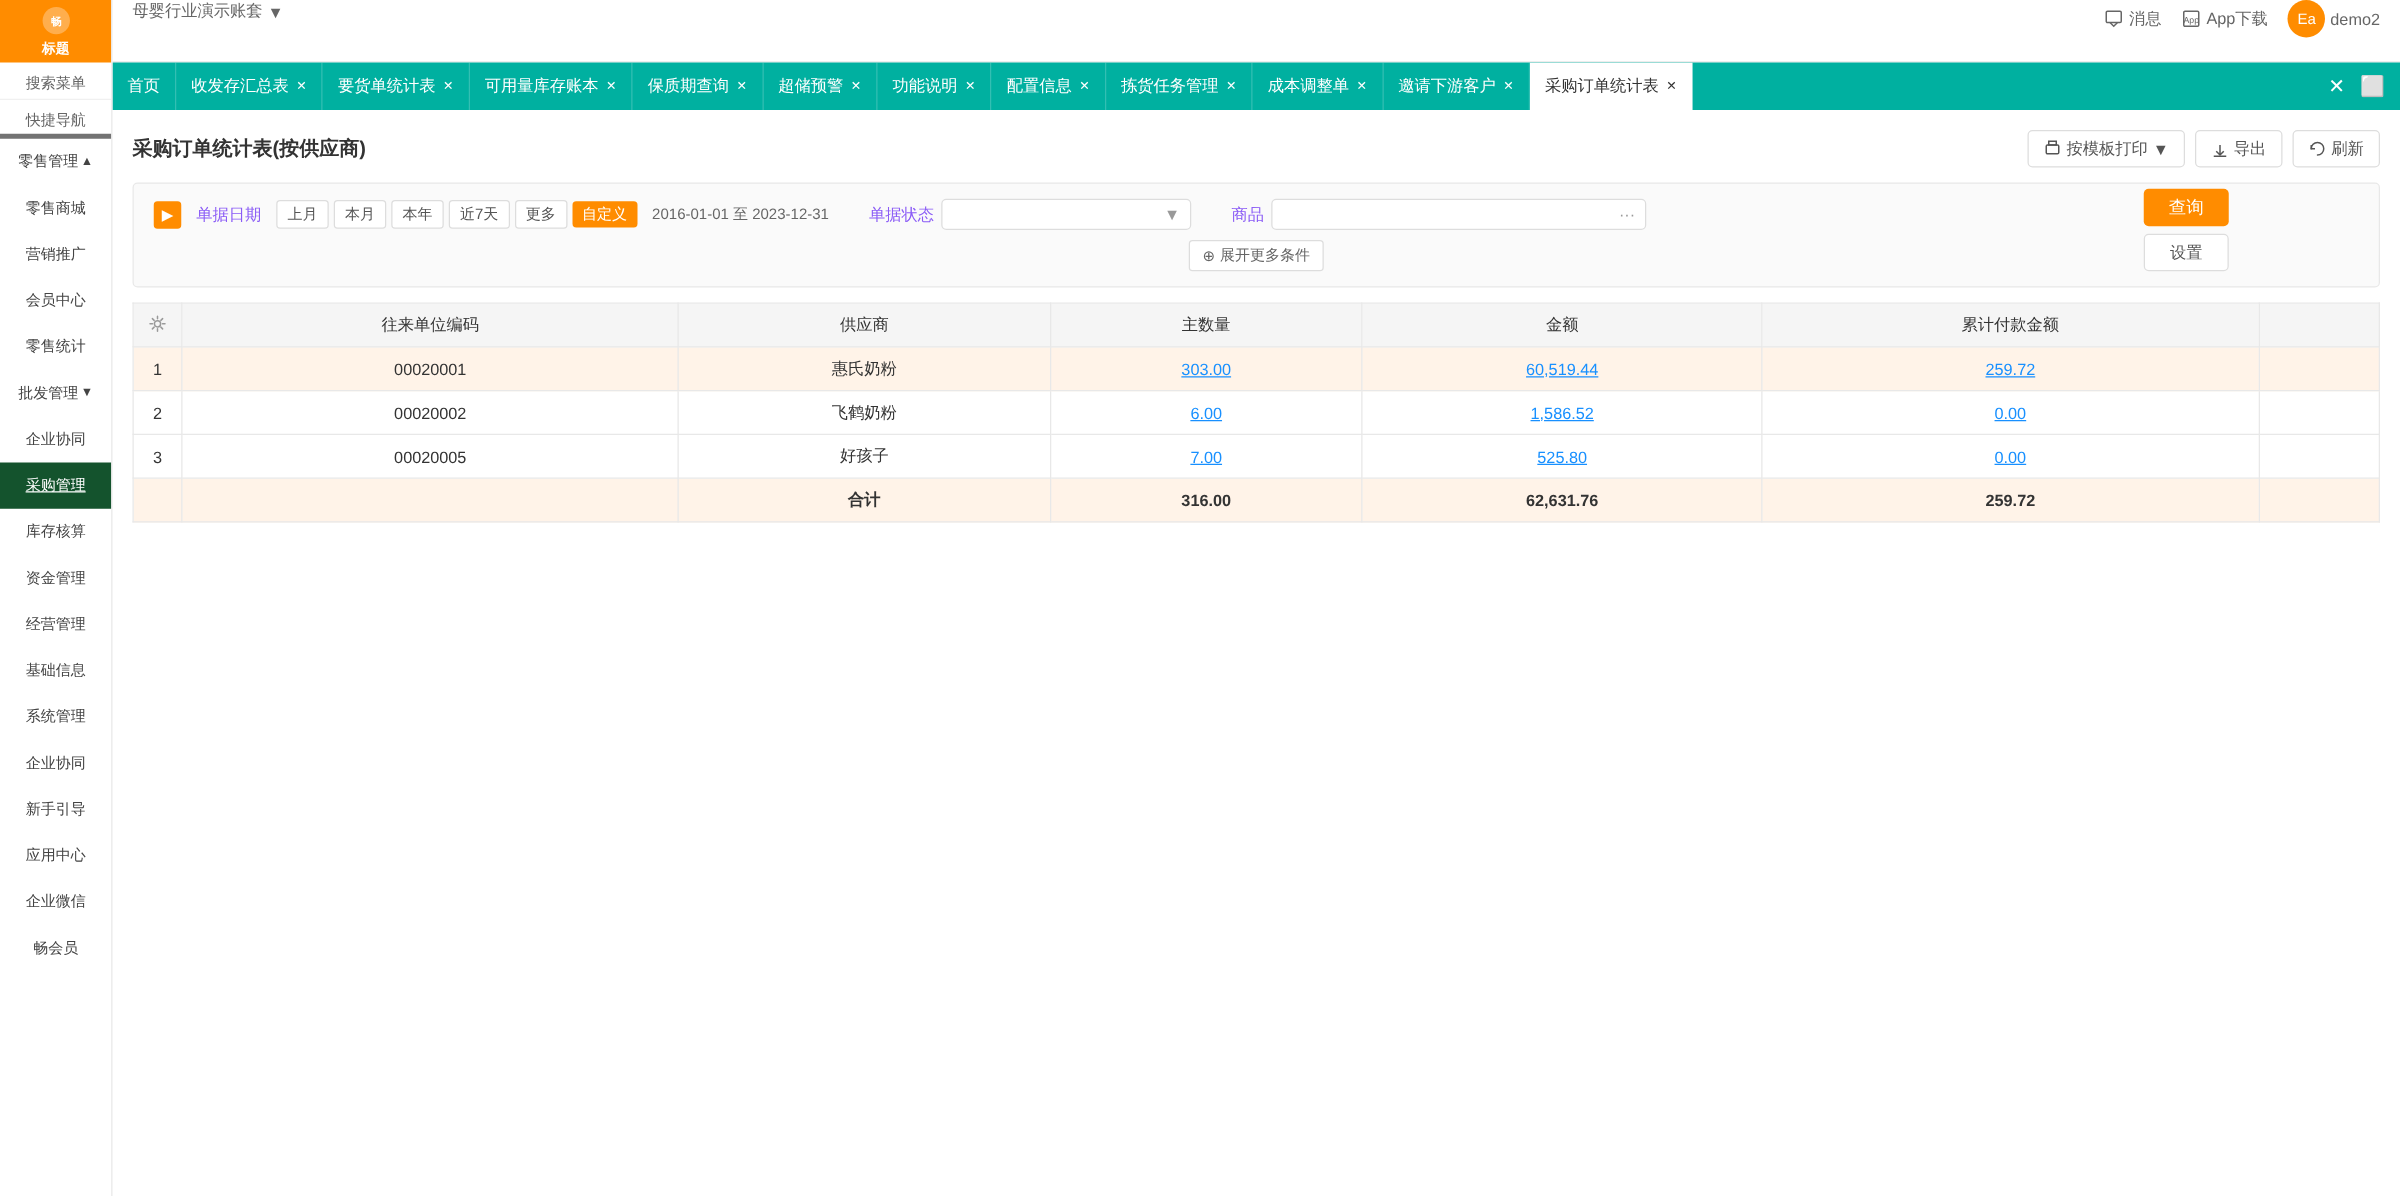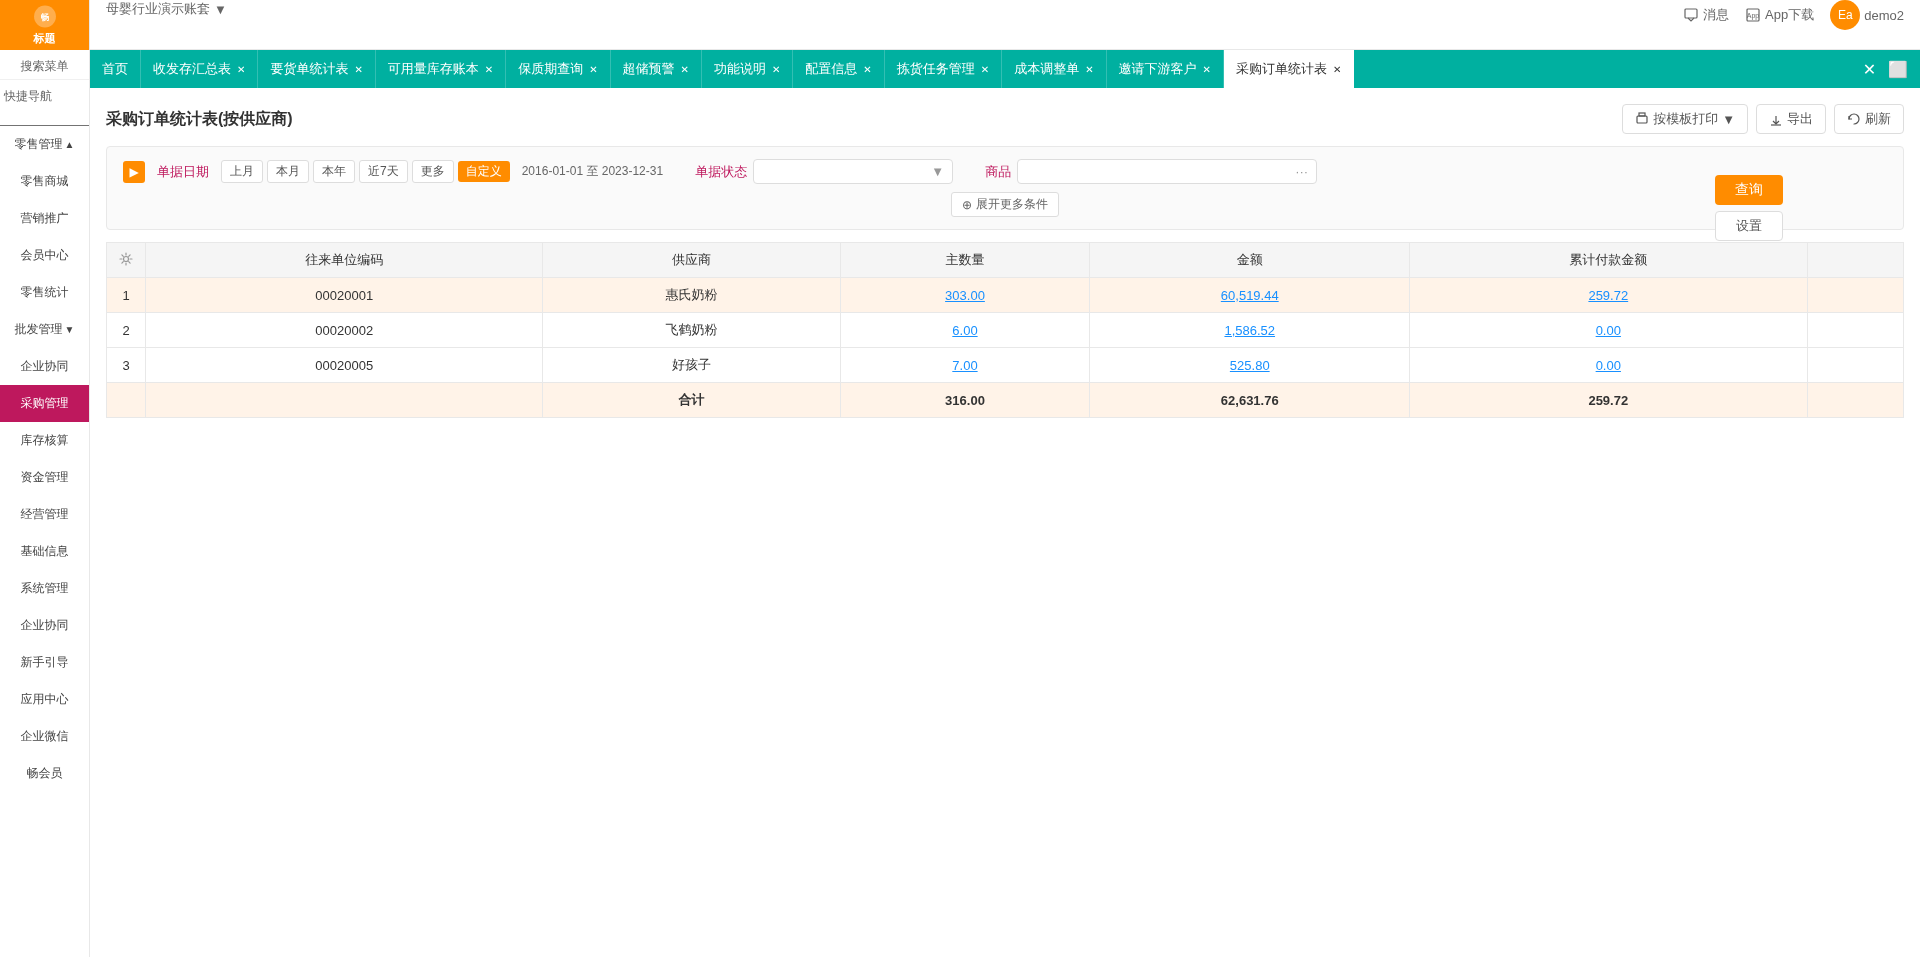--- a/index.html
+++ b/index.html
@@ -37,36 +37,37 @@
       padding: 8px 8px 4px;
       font-size: 12px;
       color: #666;
       text-align: center;
       cursor: pointer;
       border-bottom: 1px solid #f0f0f0;
     }
     .sidebar-nav {
       font-size: 12px;
       color: #666;
-      padding: 8px 4px 20px;
-      cursor: pointer;
-      border-bottom: 1px solid #737373;
+      text-align: center;
+      padding: 8px 4px 2px;
+      cursor: pointer;
+      border-bottom: 4px solid #737373;
     }
     .sidebar-item {
       padding: 10px 4px;
       text-align: center;
       font-size: 12px;
       color: #444;
       cursor: pointer;
       display: flex;
       align-items: center;
       justify-content: center;
       position: relative;
     }
-    .sidebar-item.active { background: #be185d; color: #fff; }
+    .sidebar-item.active { background: #14532d; color: #fff; text-decoration: underline; }
     .sidebar-item .arrow {
       font-size: 10px;
       margin-left: 2px;
     }
 
     
     .main-area {
       flex: 1;
       display: flex;
       flex-direction: column;
@@ -247,21 +248,21 @@
       display: flex;
       align-items: center;
       justify-content: center;
       cursor: pointer;
       color: #fff;
       font-size: 12px;
       flex-shrink: 0;
     }
     .filter-label {
       font-size: 13px;
-      color: #be185d;
+      color: #8b5cf6;
       white-space: nowrap;
     }
     .date-shortcut {
       display: flex;
       align-items: center;
       gap: 4px;
     }
     .date-btn {
       padding: 2px 8px;
       border: 1px solid #ddd;
@@ -595,21 +596,21 @@
         </div>
 
         <div class="filter-field">
           <span class="filter-label">商品</span>
           <div class="filter-input filter-input-goods">
             <span></span>
             <span>···</span>
           </div>
         </div>
 
-        <div style="position:absolute; right:120px; top:28px; display:flex; flex-direction:column; gap:6px;">
+        <div style="position:absolute; right:120px; top:4px; display:flex; flex-direction:column; gap:6px;">
           <button class="btn-query">查询</button>
           <button class="btn-setting">设置</button>
         </div>
       </div>
 
       <div class="second-row-filter">
         <button class="btn-expand">
           <span>⊕</span>
           <span>展开更多条件</span>
         </button>

